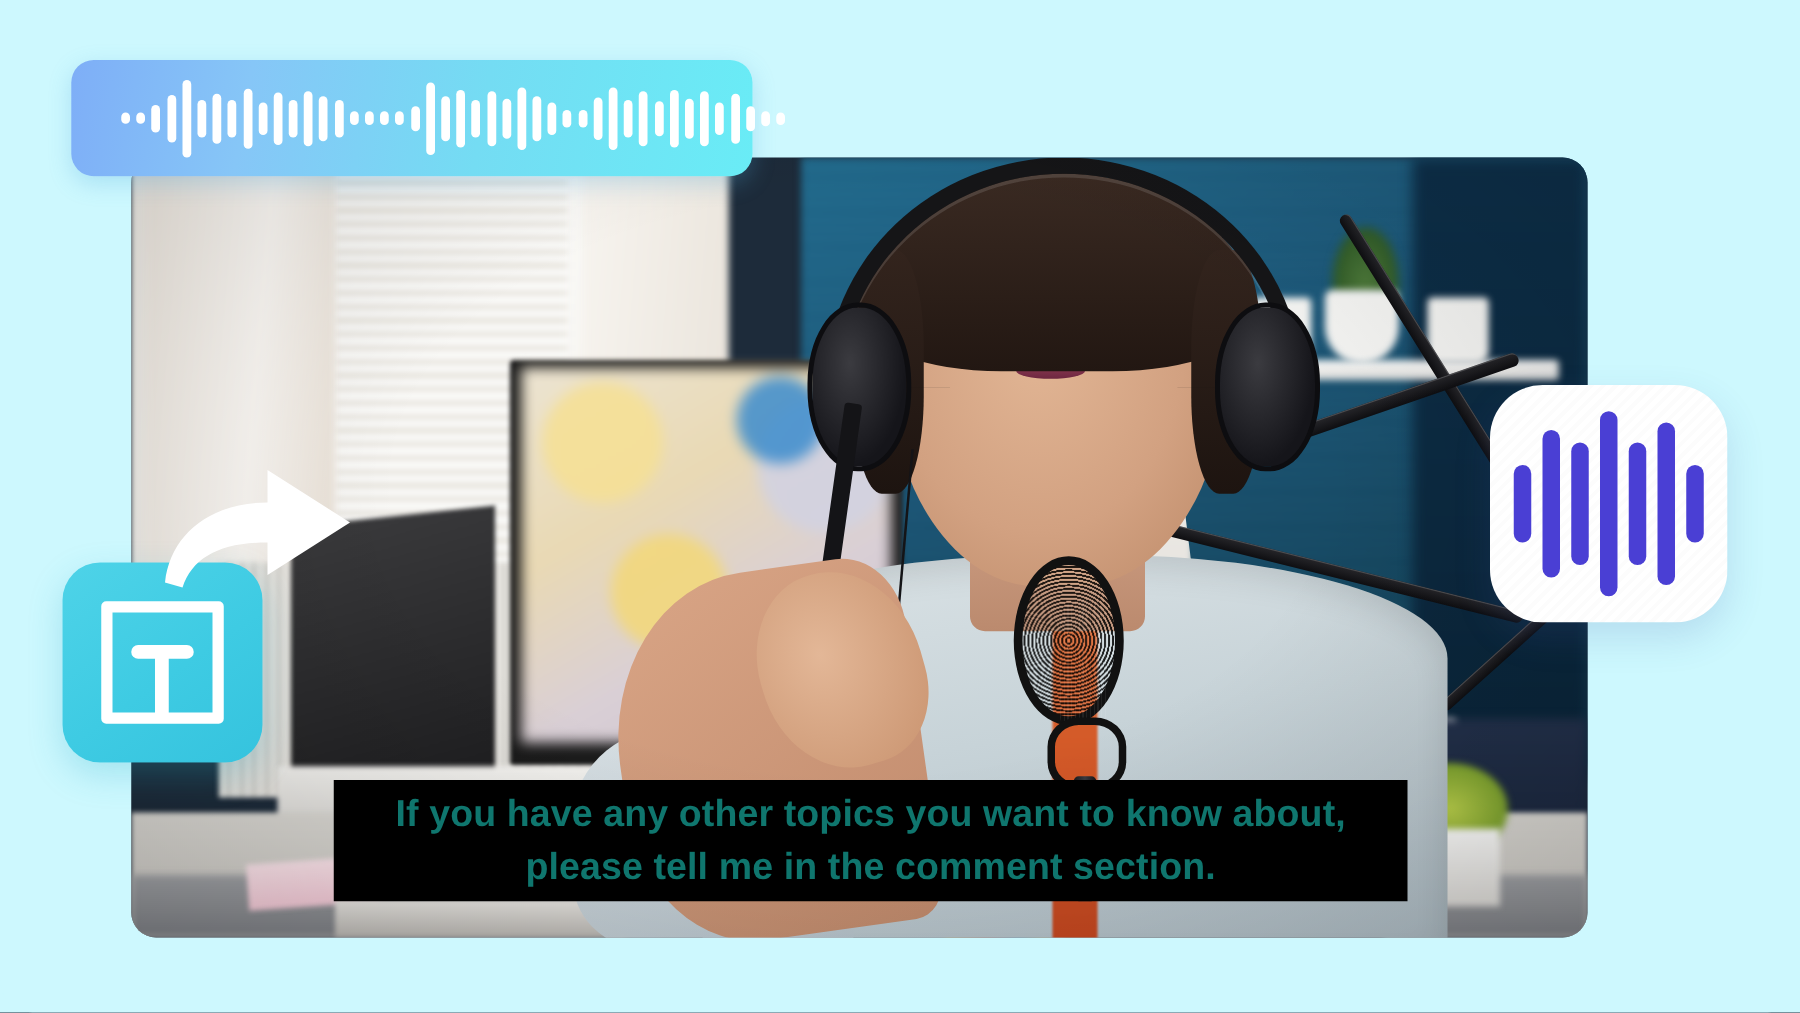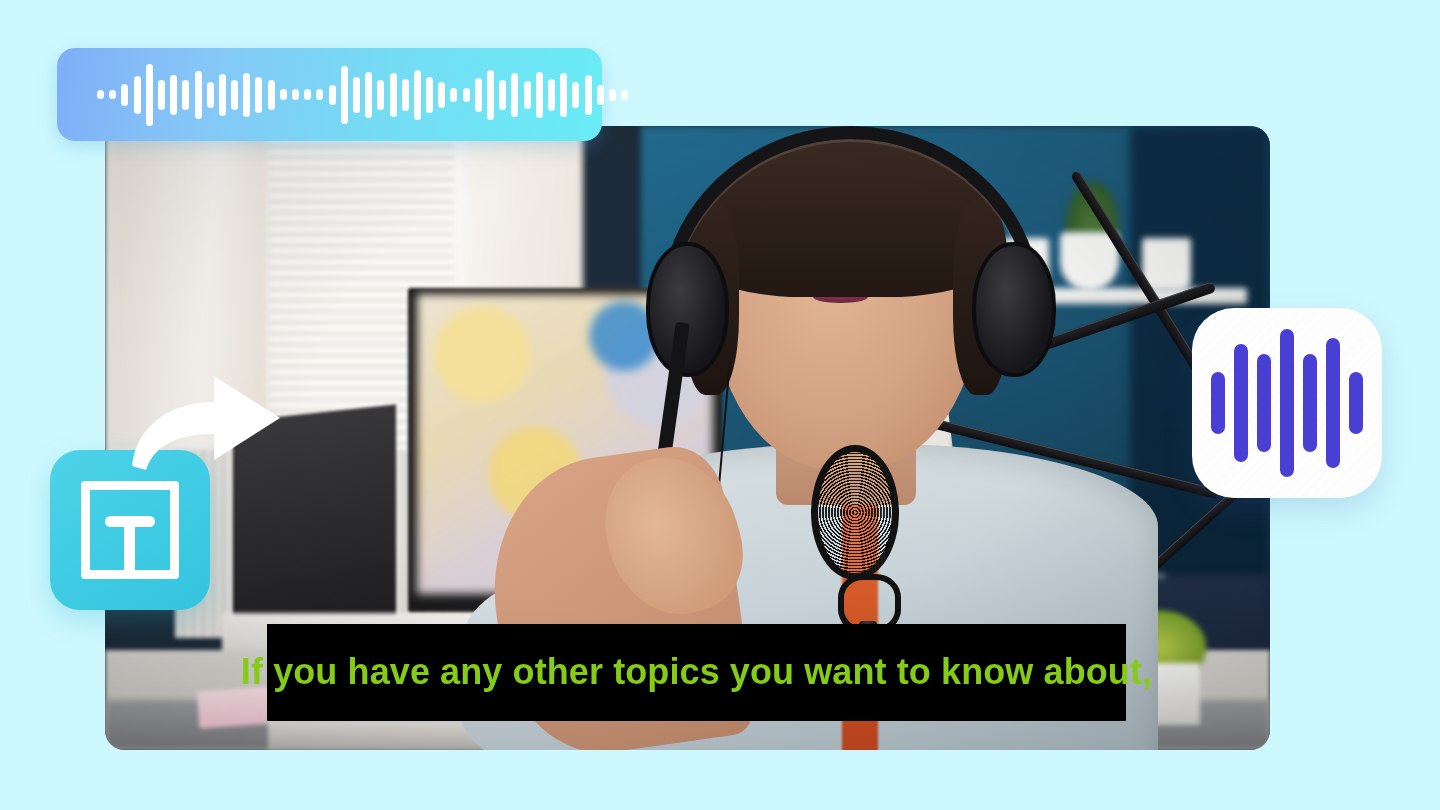--- a/index.html
+++ b/index.html
@@ -310,21 +310,21 @@
   
   .caption{
     position:absolute; left:267px; top:624px;
     width:859px; height:97px;
     background:#000;
     display:flex; flex-direction:column;
     align-items:center; justify-content:center;
     padding:4px 18px;
   }
   .caption-line{
-    color:#84cc16; font-weight:bold; font-size:36px;
+    color:#0f766e; font-weight:bold; font-size:30px;
     line-height:1.40; letter-spacing:.1px; white-space:nowrap;
     text-align:center;
   }
 
   
   .voice-bar{
     position:absolute; left:57px; top:48px;
     width:545px; height:93px;
     border-radius:18px;
     background:linear-gradient(100deg,#7eaef7 0%,#86c6f7 26%,#74dcf3 60%,#69ecf6 100%);
@@ -451,20 +451,21 @@
         <div class="mic-stem"></div>
         <div class="mic-blue"></div>
       </div>
     </div>
 
     <div class="photo-vig"></div>
   </div>
 
   <div class="caption">
     <div class="caption-line">If you have any other topics you want to know about,</div>
+    <div class="caption-line">please tell me in the comment section.</div>
   </div>
 
   <div class="voice-bar">
     <svg width="60" height="58" viewBox="0 0 60 58">
       <path d="M30 5 C16.5 5 7 14.5 7 26 c0 6.6 3.2 12.2 8.2 15.9 l0 9.6 h20.3 v-8.2 h7.4 v-7.5 h5.6 c1.6 0 2.6 -1.6 1.9 -3 L44 22.5 C42.6 12.6 37.2 5 30 5 Z" fill="none" stroke="#fff" stroke-width="6" stroke-linejoin="round" stroke-linecap="round"></path>
       <path d="M48 17 q6 10 0 20" fill="none" stroke="#fff" stroke-width="5" stroke-linecap="round"></path>
       <path d="M55 12 q8 15 0 30" fill="none" stroke="#fff" stroke-width="5" stroke-linecap="round"></path>
     </svg>
     <div class="voice-wave">
         <i style="height: 9px; background: rgb(255, 255, 255);"></i>

